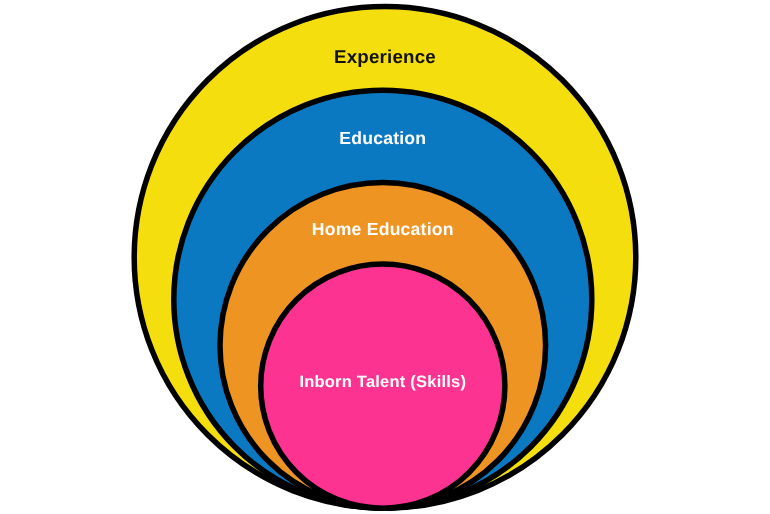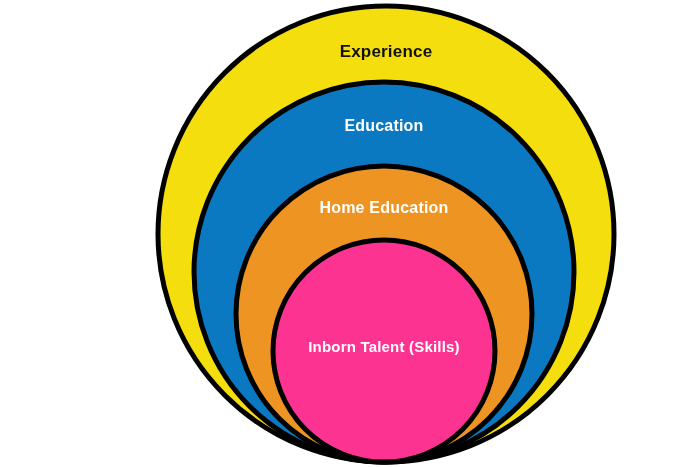--- a/index.html
+++ b/index.html
@@ -12,21 +12,20 @@
     width: 700px;
     height: 467px;
     overflow: hidden;
     font-family: "Liberation Sans", sans-serif;
   }
   #diagram-root {
     position: relative;
     width: 608px;
     height: 467px;
     background: #ffffff;
-    margin-left: 36px;
   }
   #venn-svg {
     position: absolute;
     left: 0;
     top: 0;
     width: 700px;
     height: 467px;
     display: block;
   }
   .ring-label {

